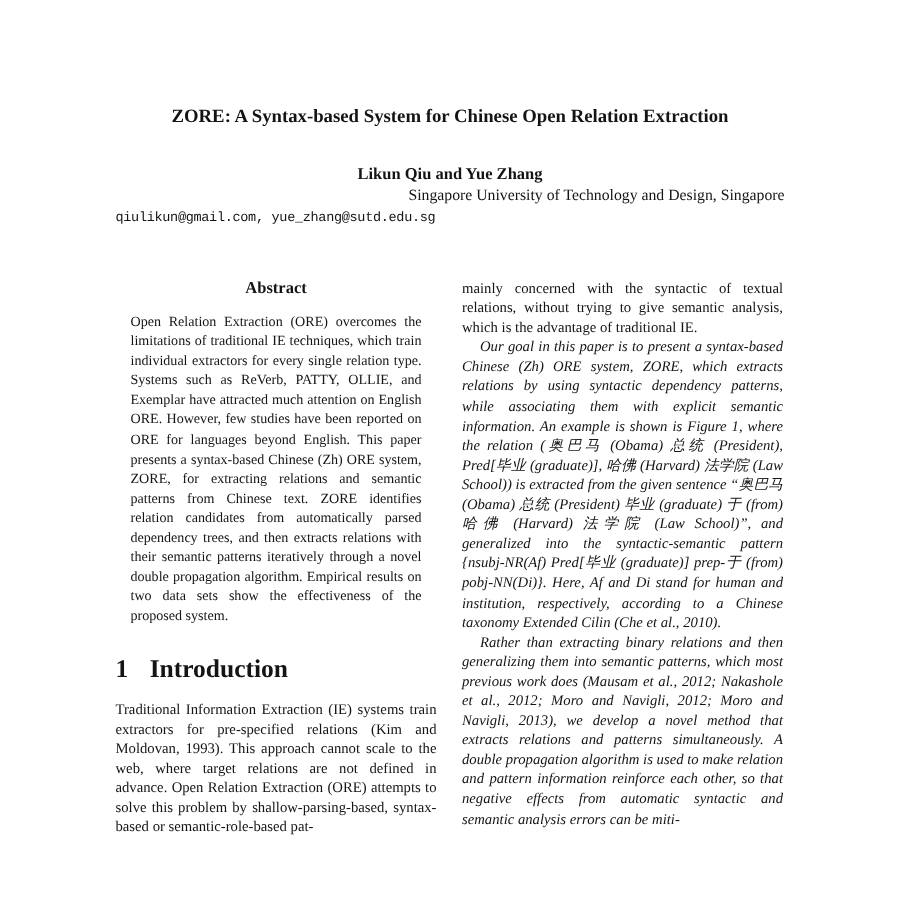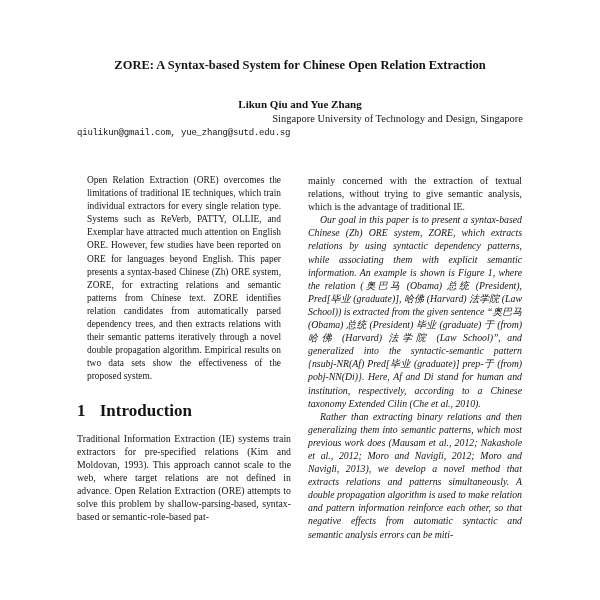--- a/index.html
+++ b/index.html
@@ -7,21 +7,21 @@
     width: 600px; height: 600px;
     background: #ffffff;
     overflow: hidden;
   }
   body {
     font-family: "Liberation Serif", serif;
     color: #141414;
   }
   .page {
     width: 446px;
-    margin: 0 auto;
+    margin: 12px auto;
     padding-top: 58px;
   }
   .paper-title {
     font-size: 12.5px;
     font-weight: bold;
     text-align: center;
     line-height: 15px;
   }
   .authors {
     text-align: center;
@@ -83,31 +83,32 @@
     <h1 class="paper-title">ZORE: A Syntax-based System for Chinese Open Relation Extraction</h1>
     <div class="authors">Likun Qiu and Yue Zhang</div>
     <div class="affiliation">Singapore University of Technology and Design, Singapore</div>
     <div class="emails">qiulikun@gmail.com, yue_zhang@sutd.edu.sg</div>
   </header>
 
   <div class="columns">
 
     <div class="col">
       <section>
+        <h2 class="abstract-heading">Abstract</h2>
         <p class="abstract-text">Open Relation Extraction (ORE) overcomes the limitations of traditional IE techniques, which train individual extractors for every single relation type. Systems such as ReVerb, PATTY, OLLIE, and Exemplar have attracted much attention on English ORE. However, few studies have been reported on ORE for languages beyond English. This paper presents a syntax-based Chinese (Zh) ORE system, ZORE, for extracting relations and semantic patterns from Chinese text. ZORE identifies relation candidates from automatically parsed dependency trees, and then extracts relations with their semantic patterns iteratively through a novel double propagation algorithm. Empirical results on two data sets show the effectiveness of the proposed system.</p>
       </section>
 
       <h3 class="section-heading">
         <span class="sec-num">1</span>
         <span>Introduction</span>
       </h3>
 
       <p class="body-p">Traditional Information Extraction (IE) systems train extractors for pre-specified relations (Kim and Moldovan, 1993). This approach cannot scale to the web, where target relations are not defined in advance. Open Relation Extraction (ORE) attempts to solve this problem by shallow-parsing-based, syntax-based or semantic-role-based pat-</p>
     </div>
 
     <div class="col">
-      <p class="body-p">mainly concerned with the extraction of textual relations, without trying to give semantic analysis, which is the advantage of traditional IE.</p>
+      <p class="body-p">mainly concerned with the syntactic of textual relations, without trying to give semantic analysis, which is the advantage of traditional IE.</p>
       <p class="body-p indent">Our goal in this paper is to present a syntax-based Chinese (Zh) ORE system, ZORE, which extracts relations by using syntactic dependency patterns, while associating them with explicit semantic information. An example is shown is Figure 1, where the relation (奥巴马 (Obama) 总统 (President), Pred[毕业 (graduate)], 哈佛 (Harvard) 法学院 (Law School)) is extracted from the given sentence “奥巴马 (Obama) 总统 (President) 毕业 (graduate) 于 (from) 哈佛 (Harvard) 法学院 (Law School)”, and generalized into the syntactic-semantic pattern {nsubj-NR(Af) Pred[毕业 (graduate)] prep-于 (from) pobj-NN(Di)}. Here, Af and Di stand for human and institution, respectively, according to a Chinese taxonomy Extended Cilin (Che et al., 2010).</p>
       <p class="body-p indent">Rather than extracting binary relations and then generalizing them into semantic patterns, which most previous work does (Mausam et al., 2012; Nakashole et al., 2012; Moro and Navigli, 2012; Moro and Navigli, 2013), we develop a novel method that extracts relations and patterns simultaneously. A double propagation algorithm is used to make relation and pattern information reinforce each other, so that negative effects from automatic syntactic and semantic analysis errors can be miti-</p>
     </div>
 
   </div>
 </div>
 
 </body></html>

